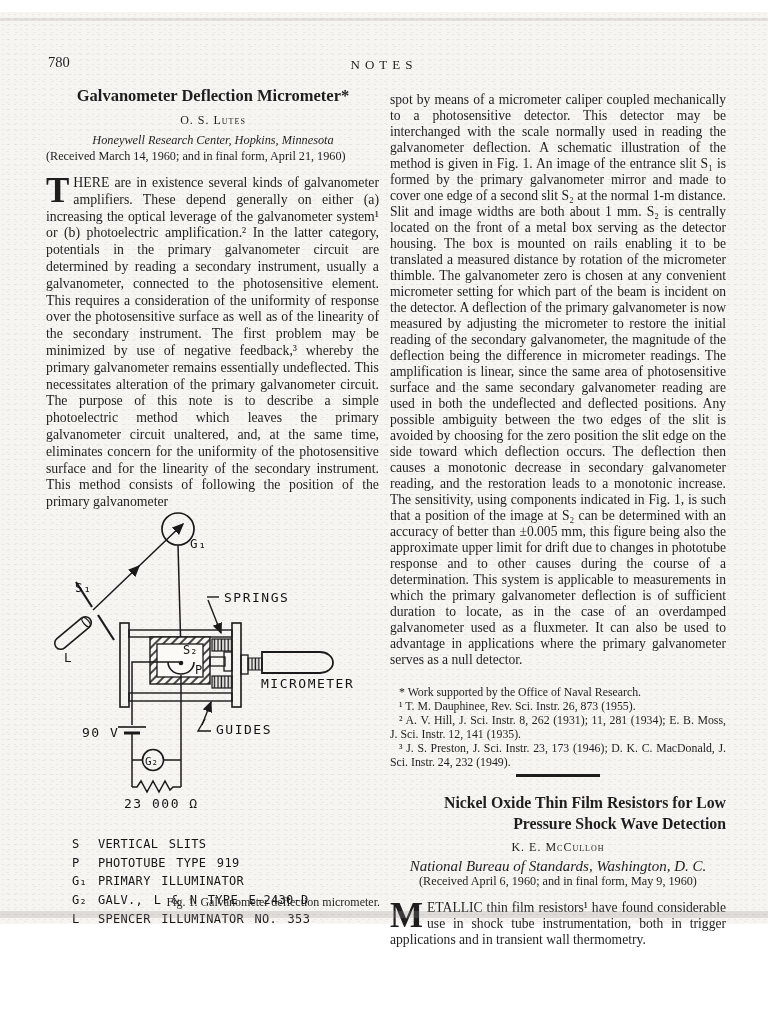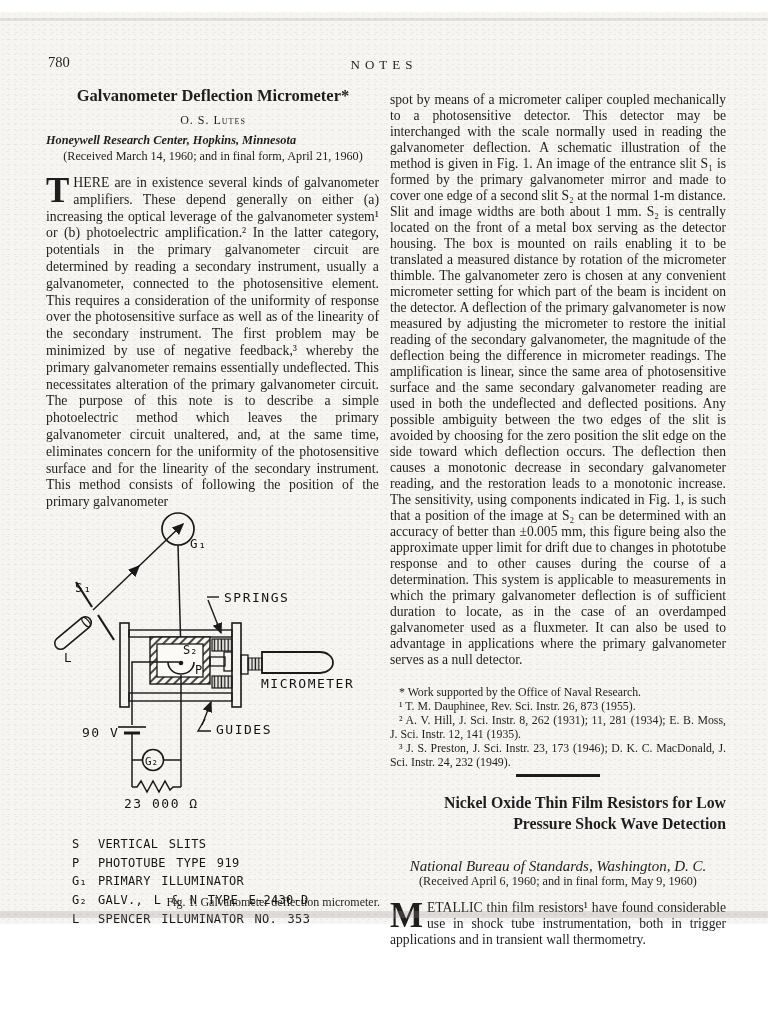--- a/index.html
+++ b/index.html
@@ -18,22 +18,22 @@
     background-position:0 0, 3px 3px;
   }
   .page::before{content:"";position:absolute;left:0;top:6px;width:100%;height:3px;background:rgba(160,150,155,0.22);}
   .page::after{content:"";position:absolute;left:0;bottom:6px;width:100%;height:7px;background:rgba(150,142,142,0.25);}
   .abs{position:absolute;}
   .pagenum{left:48px;top:42px;font-size:14.5px;}
   .runhead{left:0;top:45px;width:768px;text-align:center;font-size:13px;letter-spacing:5px;}
   
   .a1-title{left:46px;top:74px;width:334px;text-align:center;font-weight:bold;font-size:16.5px;}
   .a1-author{left:46px;top:101px;width:334px;text-align:center;font-size:12px;font-variant:small-caps;letter-spacing:1px;}
-  .a1-affil{left:46px;top:121px;width:334px;text-align:left;font-style:italic;font-size:12.3px;font-weight:bold;}
-  .a1-received{left:46px;top:137px;width:334px;text-align:center;font-size:12.2px;}
+  .a1-affil{left:46px;top:121px;width:334px;text-align:center;font-style:italic;font-size:12.3px;}
+  .a1-received{left:46px;top:137px;width:334px;font-size:12.2px;}
   .a1-body{left:46px;top:163px;width:333px;text-align:justify;font-size:13.8px;line-height:16.8px;}
   .dropcap{float:left;font-weight:bold;font-size:35px;line-height:27px;padding:2px 4px 0 0;}
   
   .fig-svg{left:40px;top:482px;}
   .fig-legend{left:72px;top:823px;width:300px;font-family:"DejaVu Sans Mono",monospace;font-size:12px;line-height:18.7px;letter-spacing:0.3px;word-spacing:3px;color:#161616;}
   .lg-row{display:flex;}
   .lg-sym{width:26px;flex:0 0 26px;}
   .fig-caption{left:46px;top:883px;width:334px;text-align:right;font-size:12px;}
   
   .rc-body{left:390px;top:80px;width:336px;text-align:justify;font-size:13.6px;line-height:16px;}
@@ -179,18 +179,19 @@
     <p>² A. V. Hill, J. Sci. Instr. 8, 262 (1931); 11, 281 (1934); E. B. Moss, J. Sci. Instr. 12, 141 (1935).</p>
     <p>³ J. S. Preston, J. Sci. Instr. 23, 173 (1946); D. K. C. MacDonald, J. Sci. Instr. 24, 232 (1949).</p>
   </div>
 
   <div class="abs sep"></div>
 
   <div class="abs a2-title">
     <div>Nickel Oxide Thin Film Resistors for Low</div>
     <div>Pressure Shock Wave Detection</div>
   </div>
+  <div class="abs a2-author">K. E. McCulloh</div>
   <div class="abs a2-affil">National Bureau of Standards, Washington, D. C.</div>
   <div class="abs a2-received">(Received April 6, 1960; and in final form, May 9, 1960)</div>
 
   <div class="abs a2-body"><span class="dropcap">M</span><span>ETALLIC thin film resistors¹ have found considerable use in shock tube instrumentation, both in trigger applications and in transient wall thermometry.</span></div>
 
 </div>
 
 </body></html>

